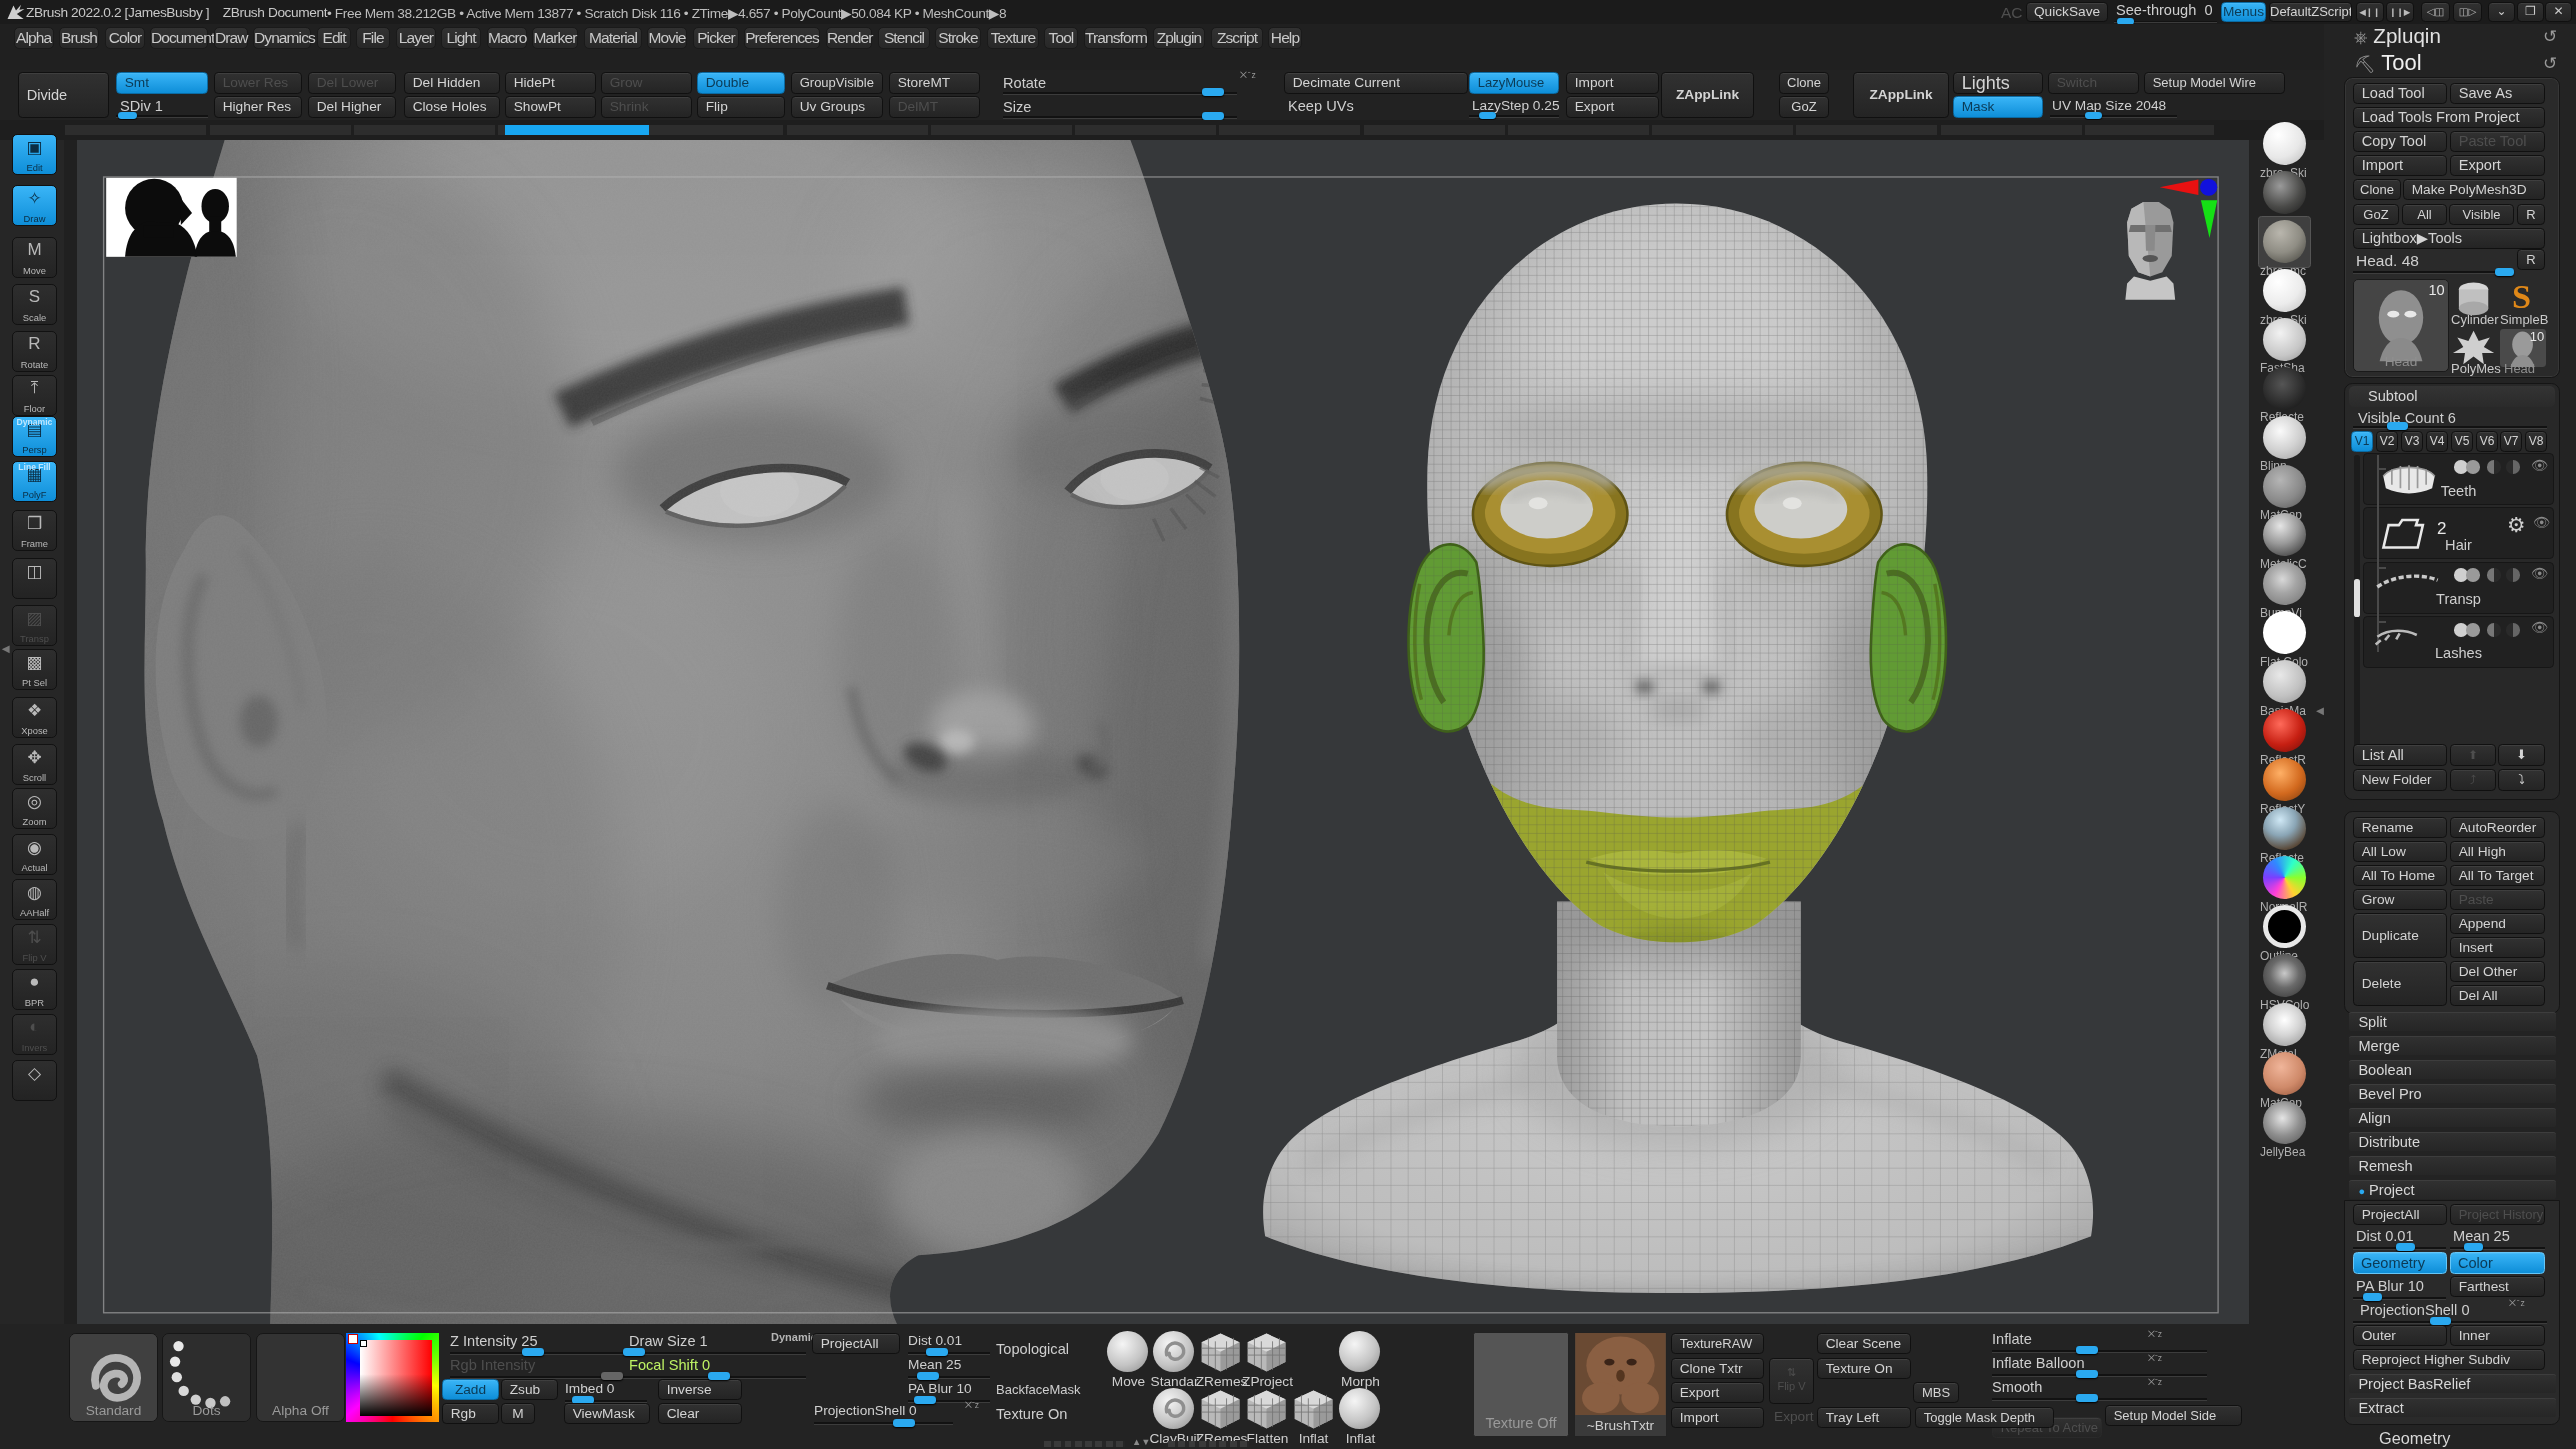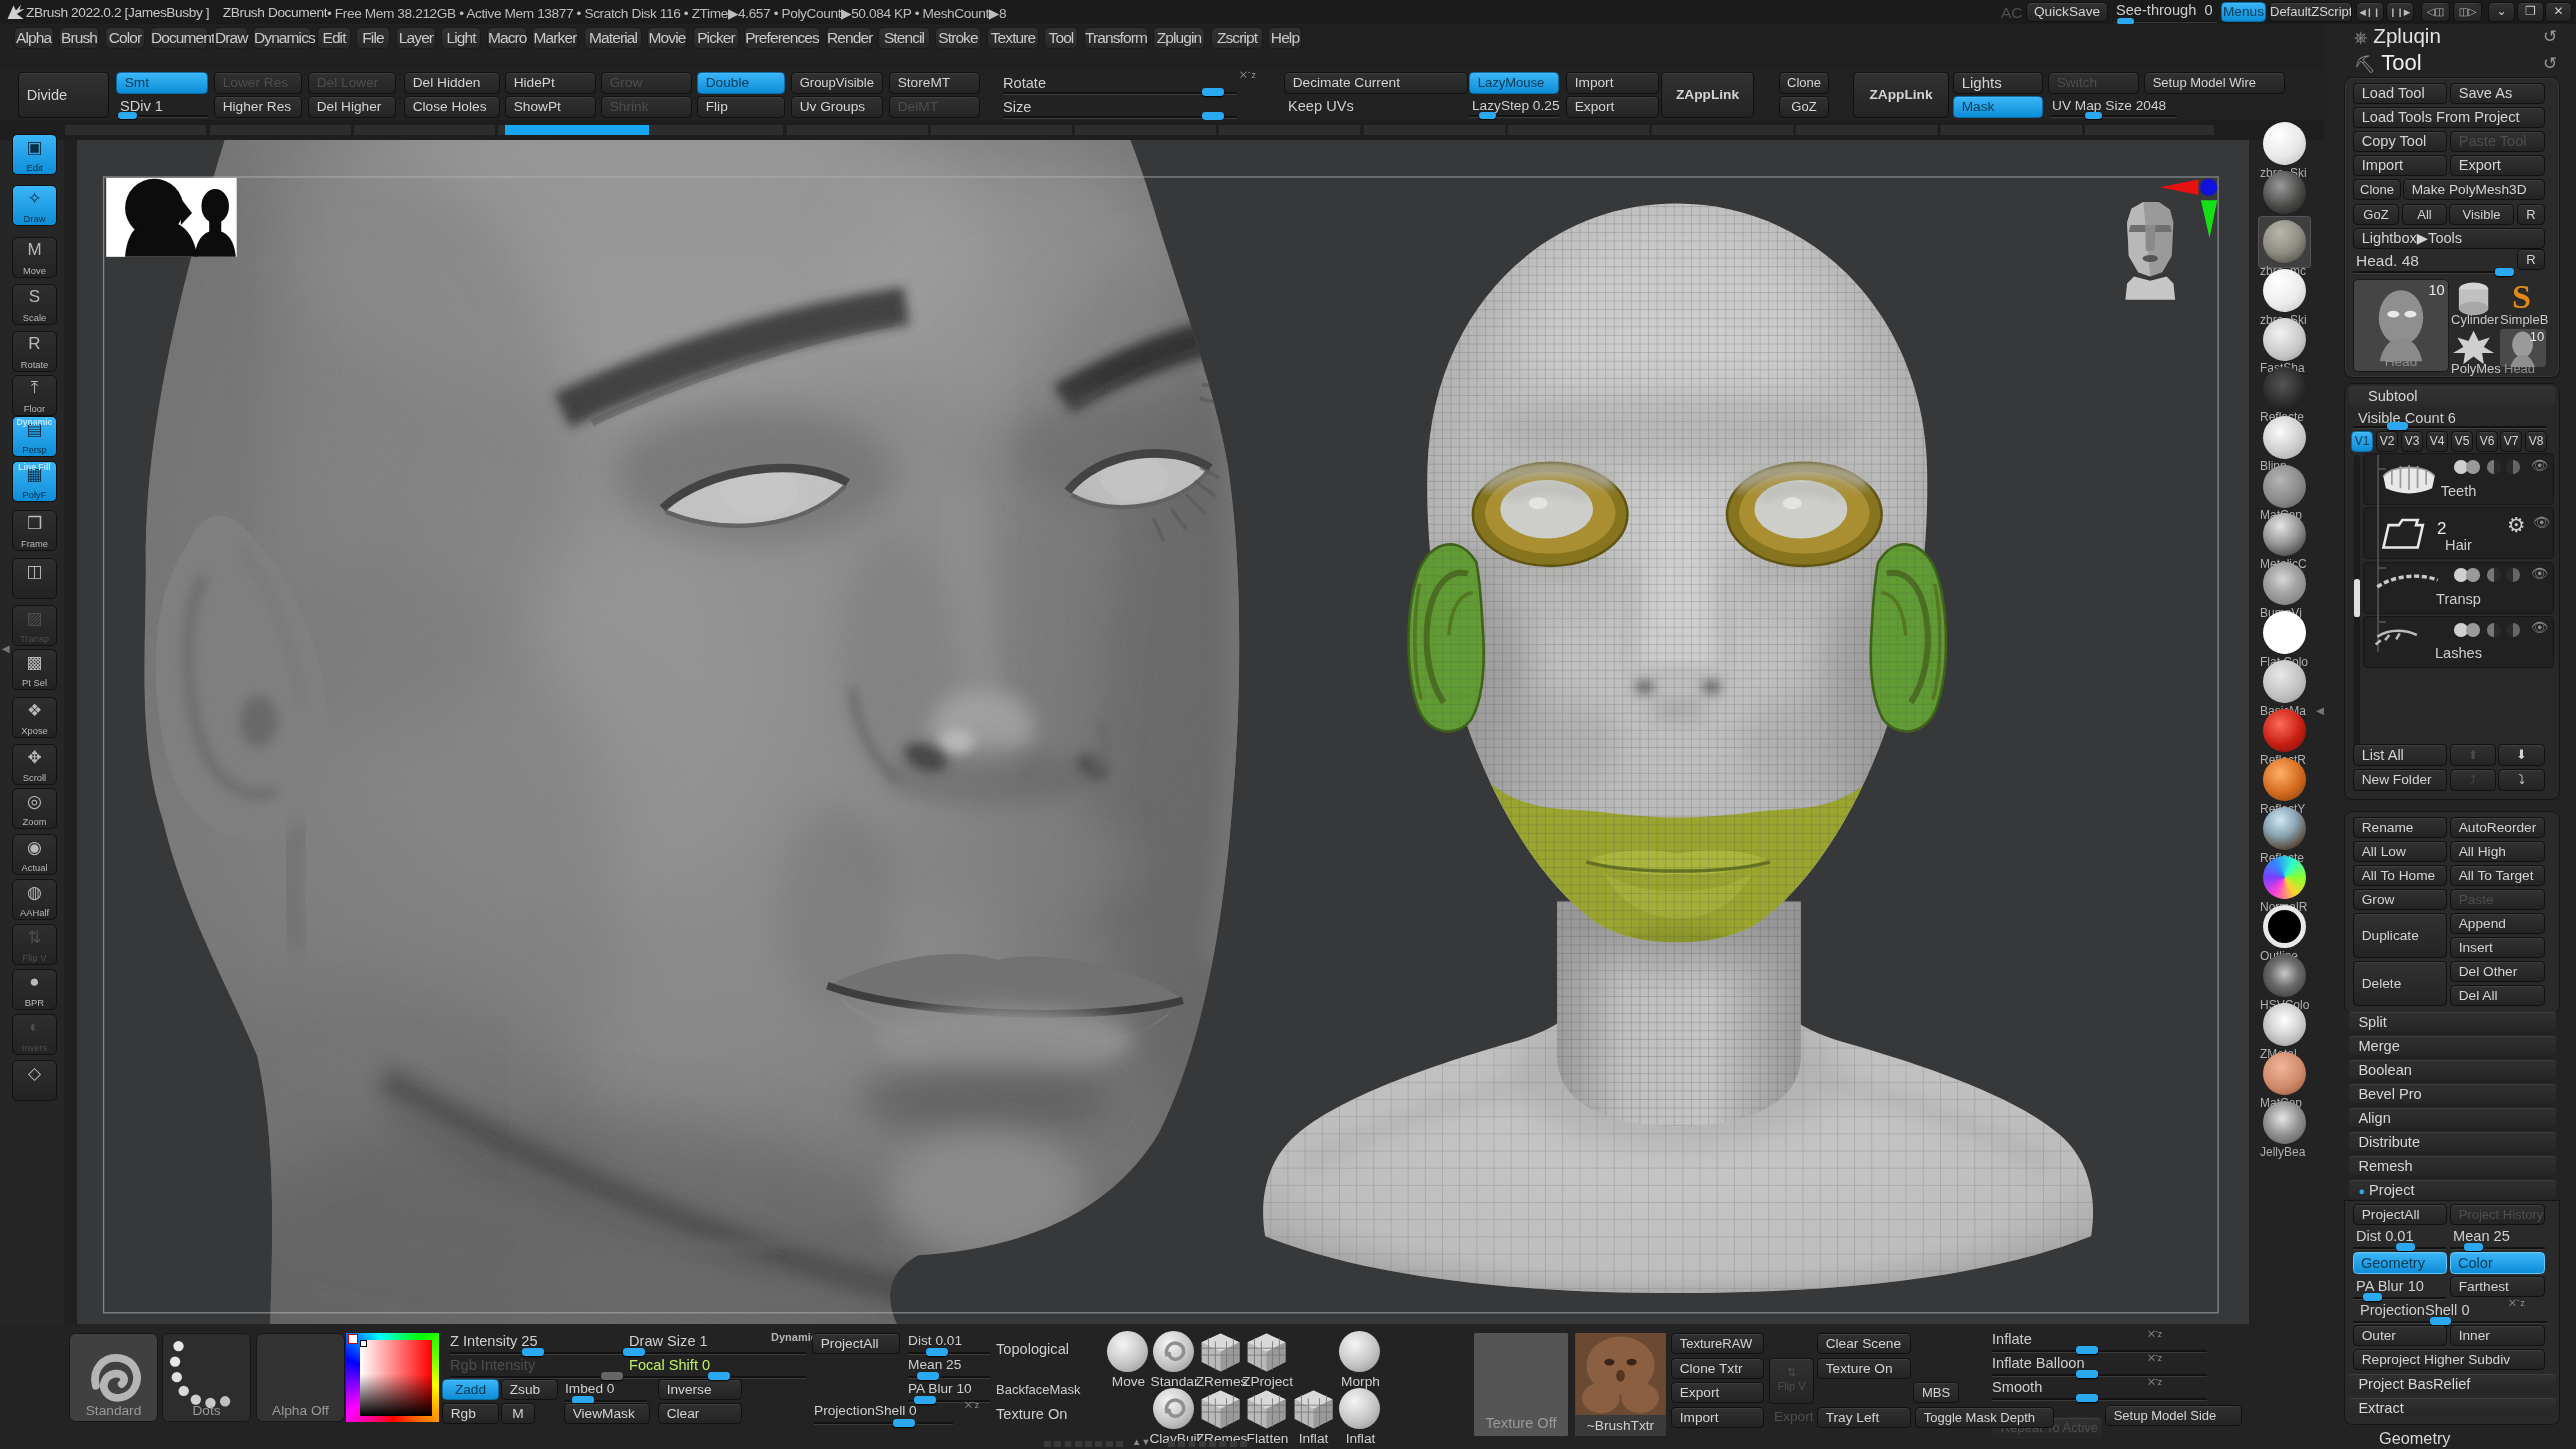--- a/index.html
+++ b/index.html
@@ -95,21 +95,21 @@
 <div class="btn blue l" style="left:1469px;top:72px;width:90px;height:21.5px;line-height:20px;font-size:13px">LazyMouse</div>
 <div class="lbl" style="left:1472px;top:98px;font-size:13.7px">LazyStep 0.25</div>
 <div class="sl" style="left:1469px;top:115px;width:90px"></div>
 <div class="knob" style="left:1479px;top:112px;width:17px;height:6.9px"></div>
 <div class="btn l" style="left:1566px;top:72px;width:93px;height:21.5px;line-height:20px;font-size:13.7px">Import</div>
 <div class="btn l" style="left:1566px;top:96px;width:93px;height:21.5px;line-height:20px;font-size:13.7px">Export</div>
 <div class="btn" style="left:1661px;top:72px;width:93px;height:46px;line-height:44px;font-size:13.7px;font-weight:bold">ZAppLink</div>
 <div class="btn " style="left:1779px;top:72px;width:50px;height:21.5px;line-height:20px;font-size:13px">Clone</div>
 <div class="btn " style="left:1779px;top:96px;width:50px;height:21.5px;line-height:20px;font-size:13px">GoZ</div>
 <div class="btn" style="left:1853px;top:72px;width:96px;height:46px;line-height:44px;font-size:13.7px;font-weight:bold">ZAppLink</div>
-<div class="btn l" style="left:1953px;top:72px;width:90px;height:21.5px;line-height:20px;font-size:15px">Lights</div>
+<div class="btn l" style="left:1953px;top:72px;width:90px;height:21.5px;line-height:20px;font-size:18px">Lights</div>
 <div class="btn blue l" style="left:1953px;top:96px;width:90px;height:21.5px;line-height:20px;font-size:13.7px">Mask</div>
 <div class="btn dim l" style="left:2048px;top:72px;width:91px;height:21.5px;line-height:20px;font-size:13.7px">Switch</div>
 <div class="lbl" style="left:2052px;top:98px;font-size:13.7px">UV Map Size 2048</div>
 <div class="sl" style="left:2050px;top:115px;width:127px"></div>
 <div class="knob" style="left:2085px;top:112px;width:17px;height:6.9px"></div>
 <div class="btn l" style="left:2144px;top:72px;width:141px;height:21.5px;line-height:20px;font-size:13px">Setup Model Wire</div>
 <div class="ab" style="left:0;top:120px;width:2576px;height:20px;background:#1e1e1e"></div>
 <div class="ab" style="left:65px;top:125px;width:141px;height:10.3px;background:#2d2d2d"></div>
 <div class="ab" style="left:210px;top:125px;width:141px;height:10.3px;background:#2d2d2d"></div>
 <div class="ab" style="left:354px;top:125px;width:141px;height:10.3px;background:#2d2d2d"></div>

